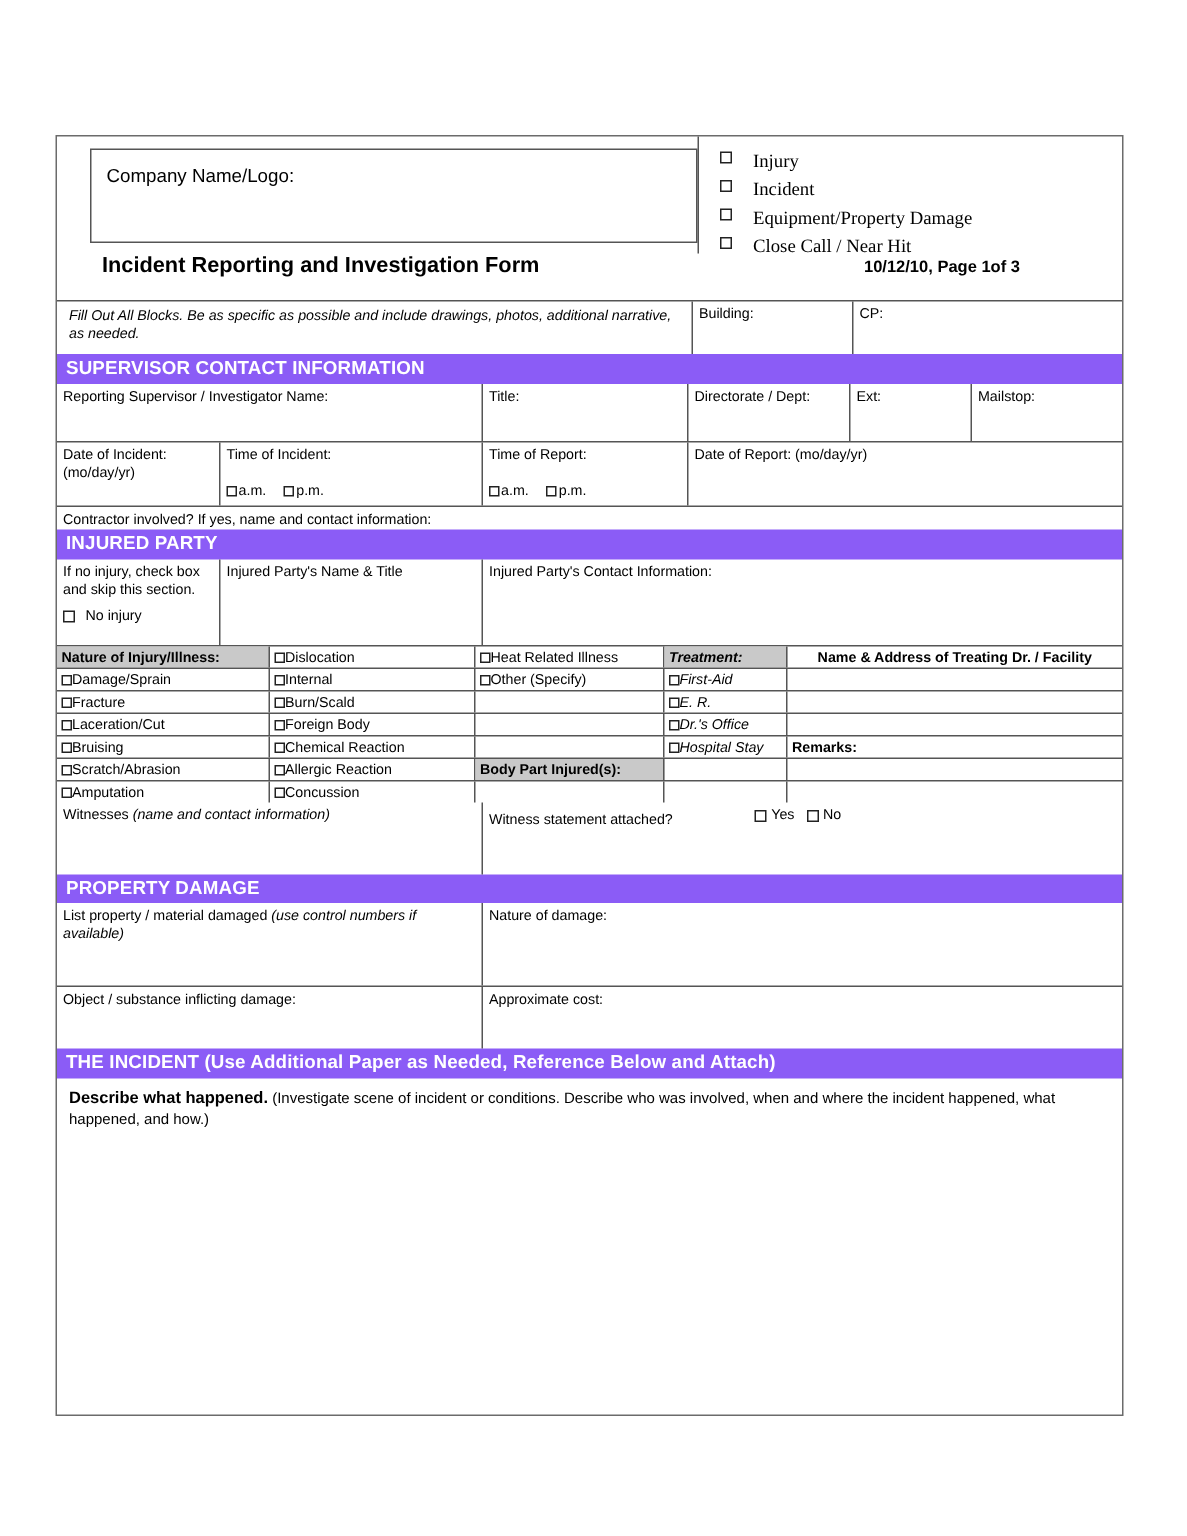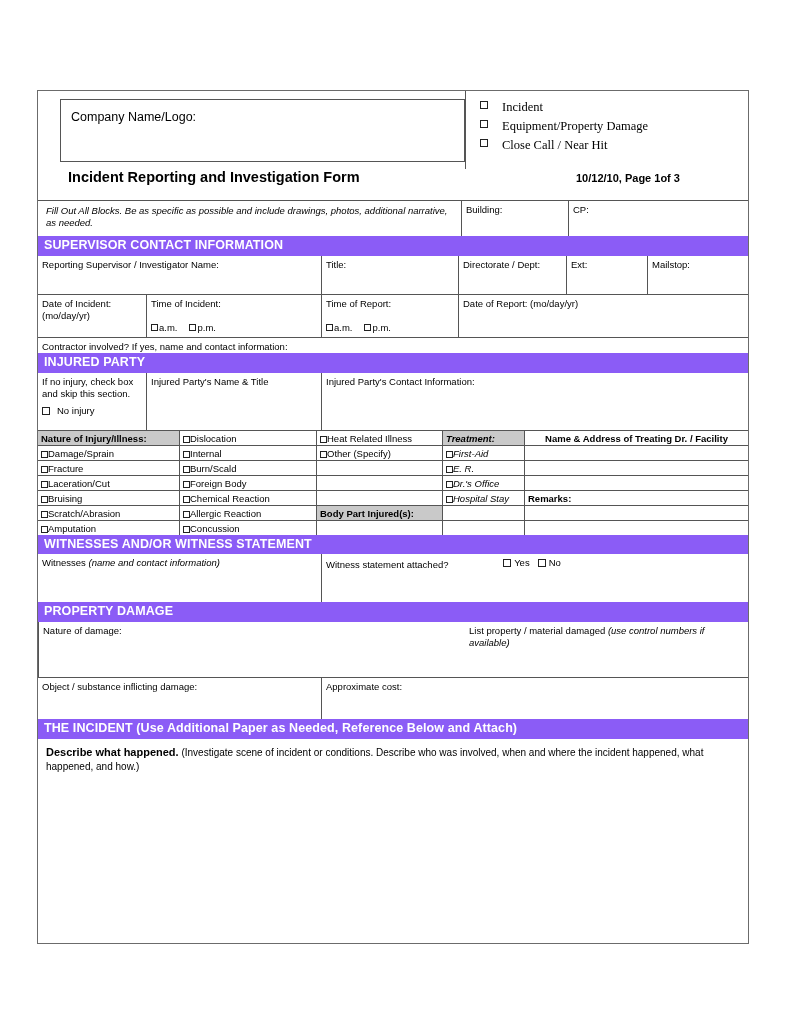--- a/index.html
+++ b/index.html
@@ -232,20 +232,24 @@
 <div class="page">
   <div class="flexcol">
 
     <div class="hdr-top">
       <div class="logo-wrap">
         <div class="logo-box">
           <span>Company Name/Logo:</span>
         </div>
       </div>
       <div class="type-list">
+        <div class="type-item">
+          <span class="cb cb-lg"></span>
+          <span>Injury</span>
+        </div>
         <div class="type-item">
           <span class="cb cb-lg"></span>
           <span>Incident</span>
         </div>
         <div class="type-item">
           <span class="cb cb-lg"></span>
           <span>Equipment/Property Damage</span>
         </div>
         <div class="type-item">
           <span class="cb cb-lg"></span>
@@ -435,21 +439,20 @@
         <span class="cb"></span><span>Amputation</span>
       </div>
       <div class="grid-cell g2 br">
         <span class="cb"></span><span>Concussion</span>
       </div>
       <div class="grid-cell g3 br"></div>
       <div class="grid-cell g4 br"></div>
       <div class="grid-cell g5"></div>
     </div>
 
-    <div class="band">WITNESSES AND/OR WITNESS STATEMENT</div>
 
     <div class="row wit-r">
       <div class="cell w-witleft">
         <span>Witnesses </span><i>(name and contact information)</i>
       </div>
       <div class="cell bl w-witright">
         <span>Witness statement attached?</span>
         <span class="yn">
           <span class="cb-line">
             <span class="cb cb-lg"></span>
@@ -459,25 +462,25 @@
             <span class="cb cb-lg"></span>
             <span class="lbl">No</span>
           </span>
         </span>
       </div>
     </div>
 
     <div class="band">PROPERTY DAMAGE</div>
 
     <div class="row pd-r1">
+      <div class="cell w-pdleft">
+        <span>List property / material damaged </span><i>(use control numbers if available)</i>
+      </div>
       <div class="cell bl w-pdright">
         <span>Nature of damage:</span>
-      </div>
-      <div class="cell w-pdleft">
-        <span>List property / material damaged </span><i>(use control numbers if available)</i>
       </div>
     </div>
 
     <div class="row pd-r2 bt">
       <div class="cell w-pdleft">
         <span>Object / substance inflicting damage:</span>
       </div>
       <div class="cell bl w-pdright">
         <span>Approximate cost:</span>
       </div>

